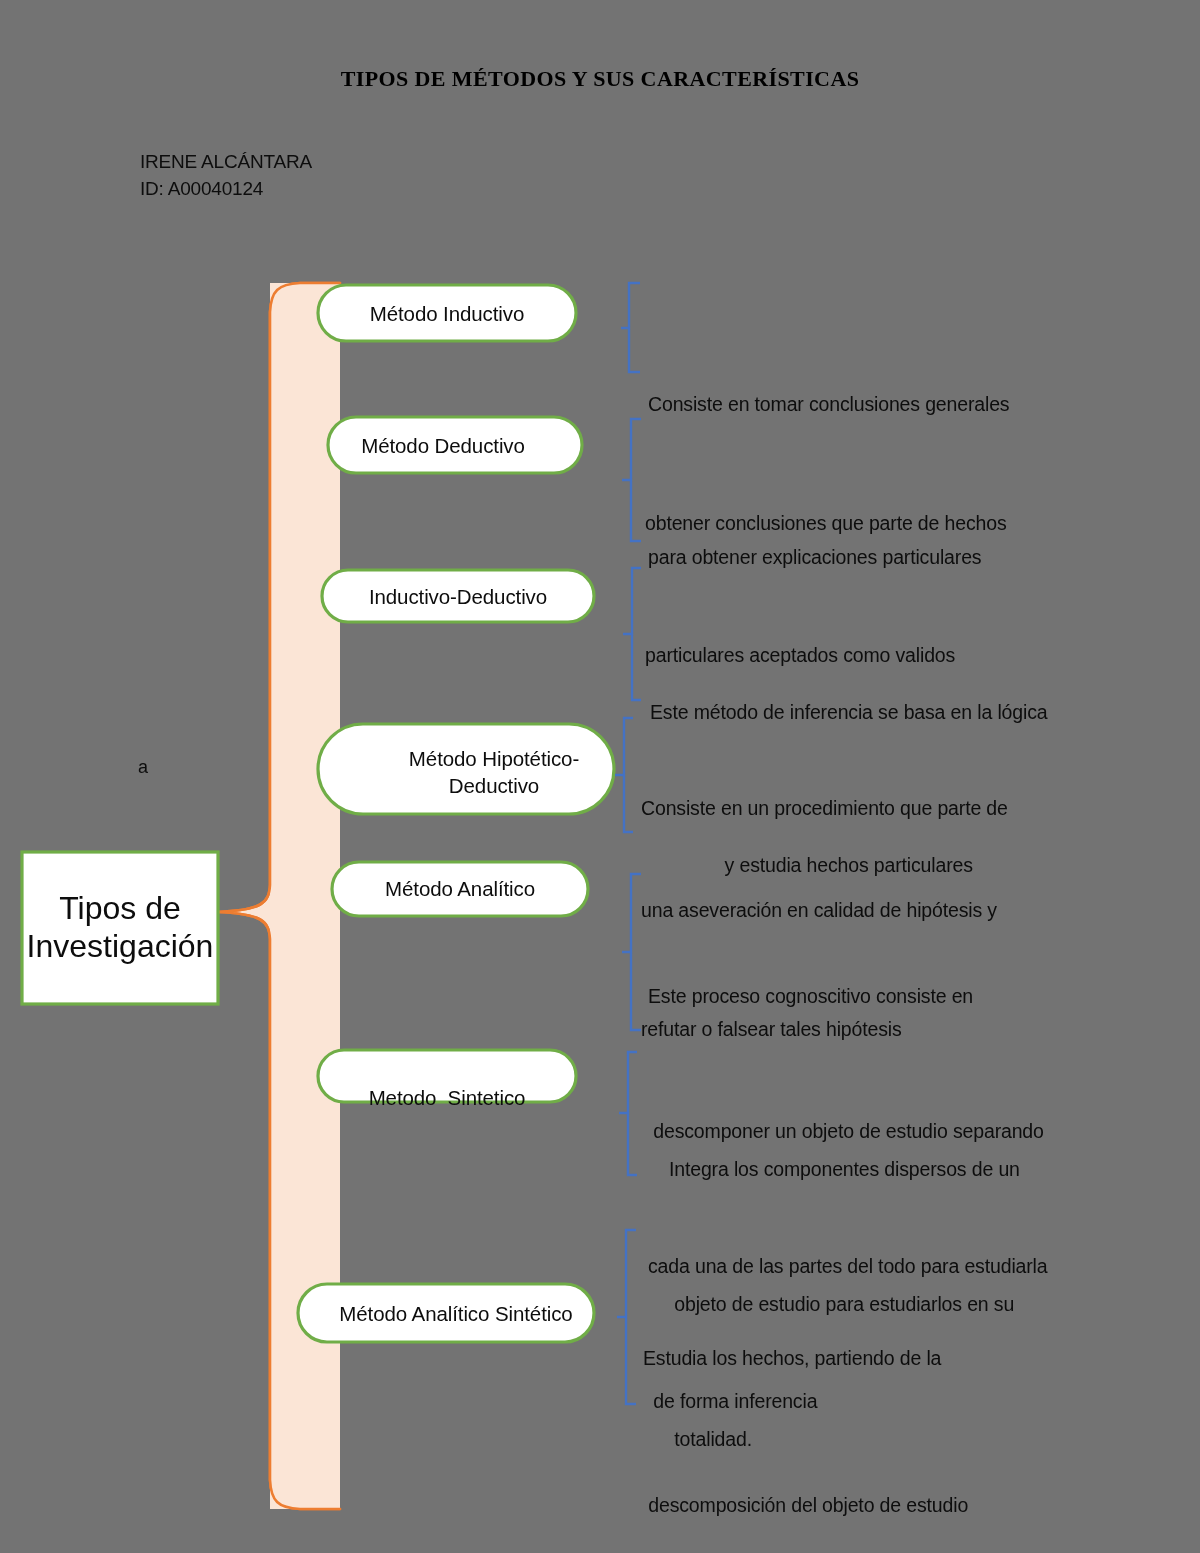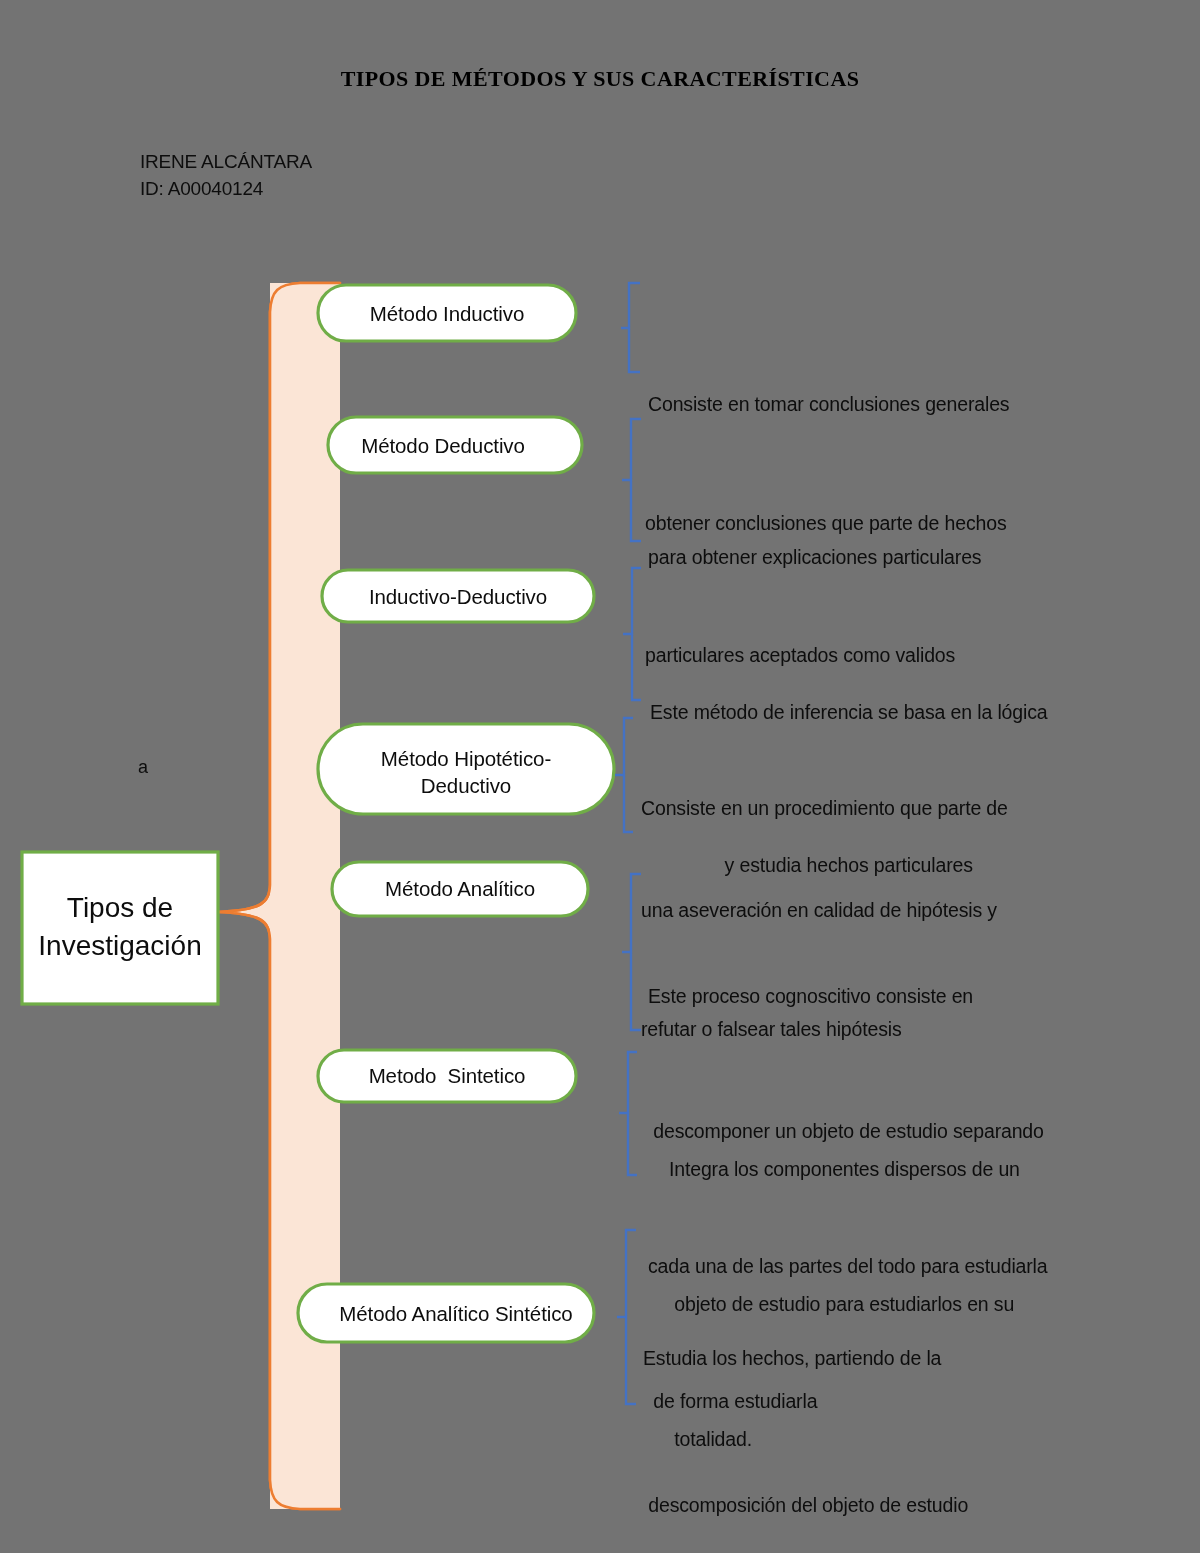--- a/index.html
+++ b/index.html
@@ -66,21 +66,21 @@
     line-height: 27px;
     color: #0d0d0d;
     text-align: center;
     white-space: pre;
     letter-spacing: -0.1px;
   }
 
   .root-label {
     position: absolute;
     font-family: "Liberation Sans", "DejaVu Sans", sans-serif;
-    font-size: 28px;
+    font-size: 32px;
     line-height: 38px;
     color: #0d0d0d;
     text-align: center;
     white-space: pre-line;
   }
 
   .desc {
     position: absolute;
     font-family: "Liberation Sans", "DejaVu Sans", sans-serif;
     font-size: 19.5px;
@@ -92,21 +92,21 @@
 
   .stray-a {
     position: absolute;
     left: 138px;
     top: 757px;
     font-family: "Liberation Sans", "DejaVu Sans", sans-serif;
     font-size: 18px;
     color: #0d0d0d;
   }
 
-  .clip-box { overflow: hidden; }
+  .clip-box { overflow: hidden; margin-top: 22px; }
 </style>
 </head>
 <body>
 
 <div id="page">
 
   <div class="doc-title">TIPOS DE MÉTODOS Y SUS CARACTERÍSTICAS</div>
 
   <div class="author-block">
     <div>IRENE ALCÁNTARA</div>
@@ -177,21 +177,21 @@
 
   <div class="root-label" style="left:22px; top:889px; width:196px;">Tipos de
 Investigación</div>
 
   <div class="node-label" style="left:318px; top:300px; width:258px;">Método Inductivo</div>
 
   <div class="node-label" style="left:316px; top:432px; width:254px;">Método Deductivo</div>
 
   <div class="node-label" style="left:322px; top:583px; width:272px;">Inductivo-Deductivo</div>
 
-  <div class="node-label" style="left:318px; top:745px; width:296px;">Método Hipotético-
+  <div class="node-label" style="left:318px; top:745px; width:296px;padding-left:28px;">Método Hipotético-
 Deductivo</div>
 
   <div class="node-label" style="left:332px; top:875px; width:256px;">Método Analítico</div>
 
   <div class="node-label clip-box" style="left:318px; top:1062px; width:258px; height:23px;">Metodo  Sintetico</div>
 
   <div class="node-label" style="left:288px; top:1300px; width:296px;margin-left:20px;">Método Analítico Sintético</div>
 
   <div class="desc" style="left:648px; top:277px; line-height:51px;">
     <div>Consiste en tomar conclusiones generales</div>
@@ -211,21 +211,21 @@
   <div class="desc" style="left:641px; top:723px; line-height:34px;">
     <div>Consiste en un procedimiento que parte de</div>
     <div>una aseveración en calidad de hipótesis y</div>
     <div style="margin-top:17px;">refutar o falsear tales hipótesis</div>
   </div>
 
   <div class="desc" style="left:648px; top:884px; line-height:45px;">
     <div>Este proceso cognoscitivo consiste en</div>
     <div> descomponer un objeto de estudio separando</div>
     <div>cada una de las partes del todo para estudiarla</div>
-    <div> de forma estudiarla</div>
+    <div> de forma inferencia</div>
   </div>
 
   <div class="desc" style="left:645px; top:1057px; line-height:45px;margin-left:24px;">
     <div>Integra los componentes dispersos de un</div>
     <div> objeto de estudio para estudiarlos en su</div>
     <div> totalidad.</div>
   </div>
 
   <div class="desc" style="left:643px; top:1236px; line-height:49px;">
     <div>Estudia los hechos, partiendo de la</div>

